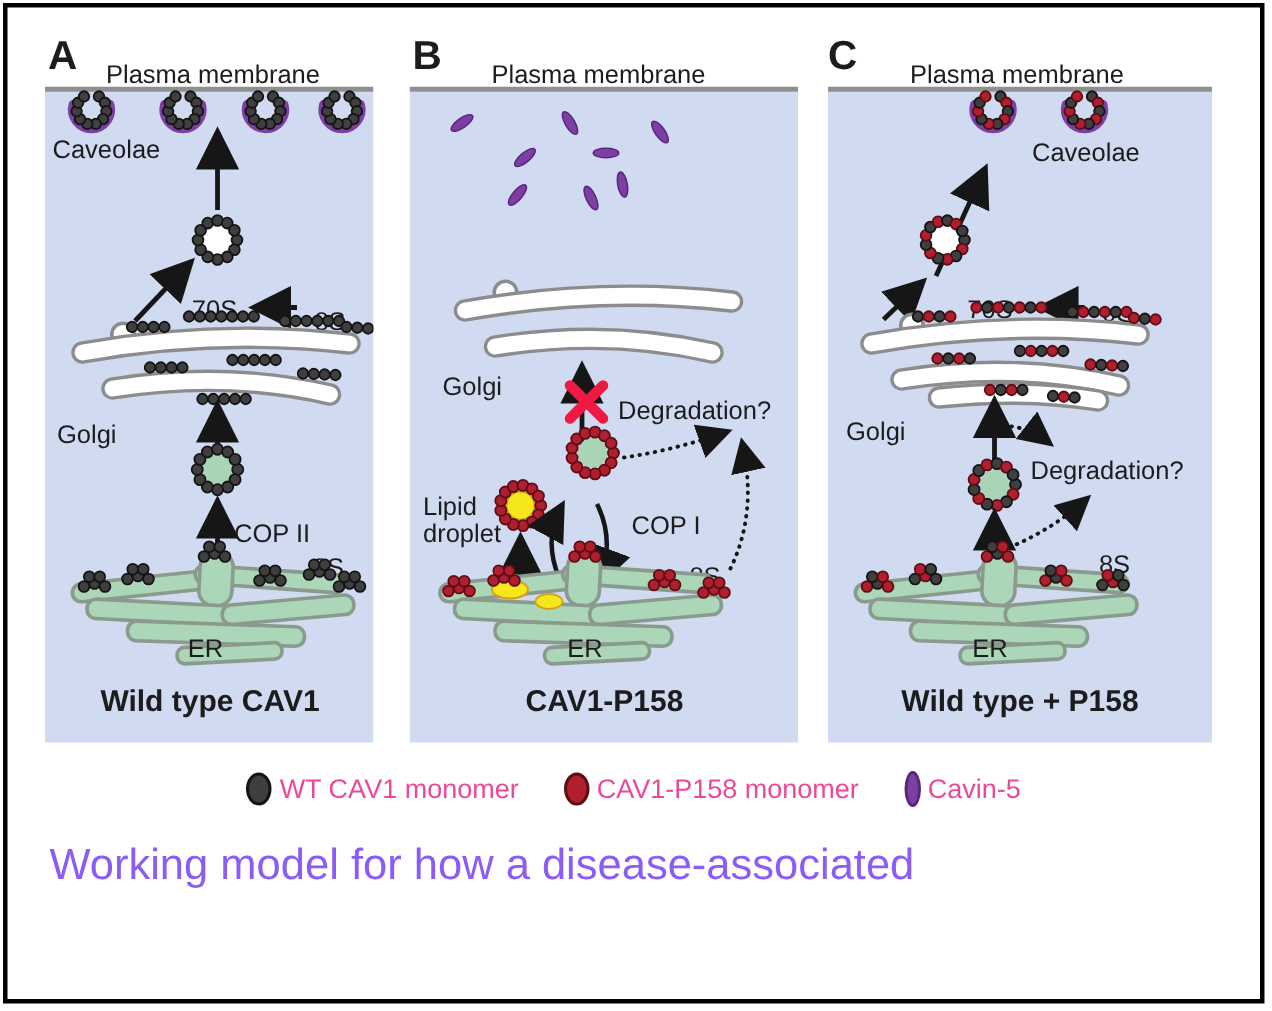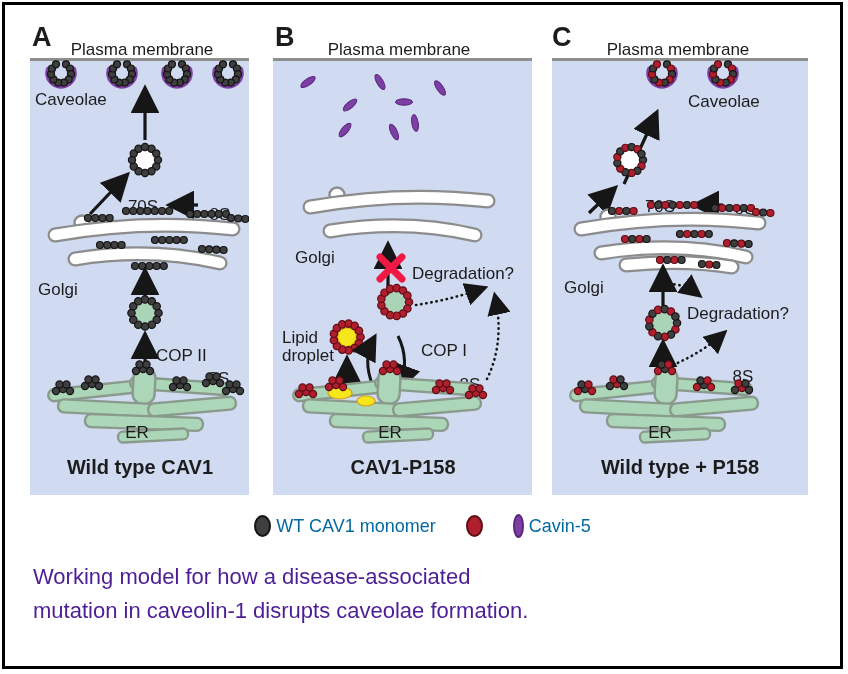--- a/index.html
+++ b/index.html
@@ -23,25 +23,25 @@
   .arrow{stroke:#161616;stroke-width:3.2;fill:none;marker-end:url(#ah);}
   .dotted{stroke:#161616;stroke-width:2.6;fill:none;stroke-dasharray:0.4 4.8;stroke-linecap:round;marker-end:url(#ah);}
   .cyc{stroke:#161616;stroke-width:3;fill:none;marker-end:url(#ah);}
   .xline{stroke:var(--x-red);stroke-width:7;stroke-linecap:round;}
   .cavinp{fill:var(--cavin-fill);stroke:var(--cavin-stroke);stroke-width:1;}
   .lumen-w{fill:#fff;}
   .lumen-g{fill:var(--vesicle-lumen);}
   .lumen-y{fill:var(--lipid-fill);stroke:var(--lipid-stroke);stroke-width:1.5;}
   .ymound{fill:var(--lipid-fill);stroke:var(--lipid-stroke);stroke-width:1.2;}
   .legend{display:flex;justify-content:center;align-items:center;gap:30px;margin-top:18px;}
-  .legend-item{display:flex;align-items:center;gap:5px;font-size:18px;color:#0369a1;}
+  .legend-item{display:flex;align-items:center;gap:5px;font-size:18px;color:#ec4899;}
   .lm{display:inline-block;border-radius:50%;box-sizing:border-box;border:2px solid #000;}
   .lm-wt,.lm-mut{width:17px;height:22px;}
   .lm-cavin{width:11px;height:24px;}
-  .caption{margin:22px 30px 0 28px;font-size:22px;line-height:34px;color:#4c1d95;}
+  .caption{margin:22px 30px 0 28px;font-size:29px;line-height:34px;color:#8b5cf6;}
 </style>
 </head>
 <body>
 
 <svg width="0" height="0" style="position:absolute">
   <defs>
     <marker id="ah" viewBox="0 0 10 10" refX="8" refY="5" markerWidth="9" markerHeight="9" orient="auto-start-reverse">
       <path d="M0,0 L10,5 L0,10 Z" fill="#161616"></path>
     </marker>
   </defs>
@@ -587,24 +587,24 @@
     </div>
   </div>
 
   <div class="legend">
     <div class="legend-item">
       <span class="lm lm-wt" style="background: rgb(63, 63, 63); border-color: rgb(20, 20, 20);"></span>
       <span>WT CAV1 monomer</span>
     </div>
     <div class="legend-item">
       <span class="lm lm-mut" style="background: rgb(176, 31, 46); border-color: rgb(95, 13, 21);"></span>
+      <span>CAV1-P158 monomer</span>
     </div>
     <div class="legend-item">
       <span class="lm lm-cavin" style="background: rgb(125, 63, 164); border-color: rgb(89, 38, 125);"></span>
       <span>Cavin-5</span>
     </div>
   </div>
 
   <div class="caption">
     <div>Working model for how a disease-associated</div>
-    <div>mutation in caveolin-1 disrupts caveolae formation.</div>
   </div>
 </div>
 
 </body></html>

